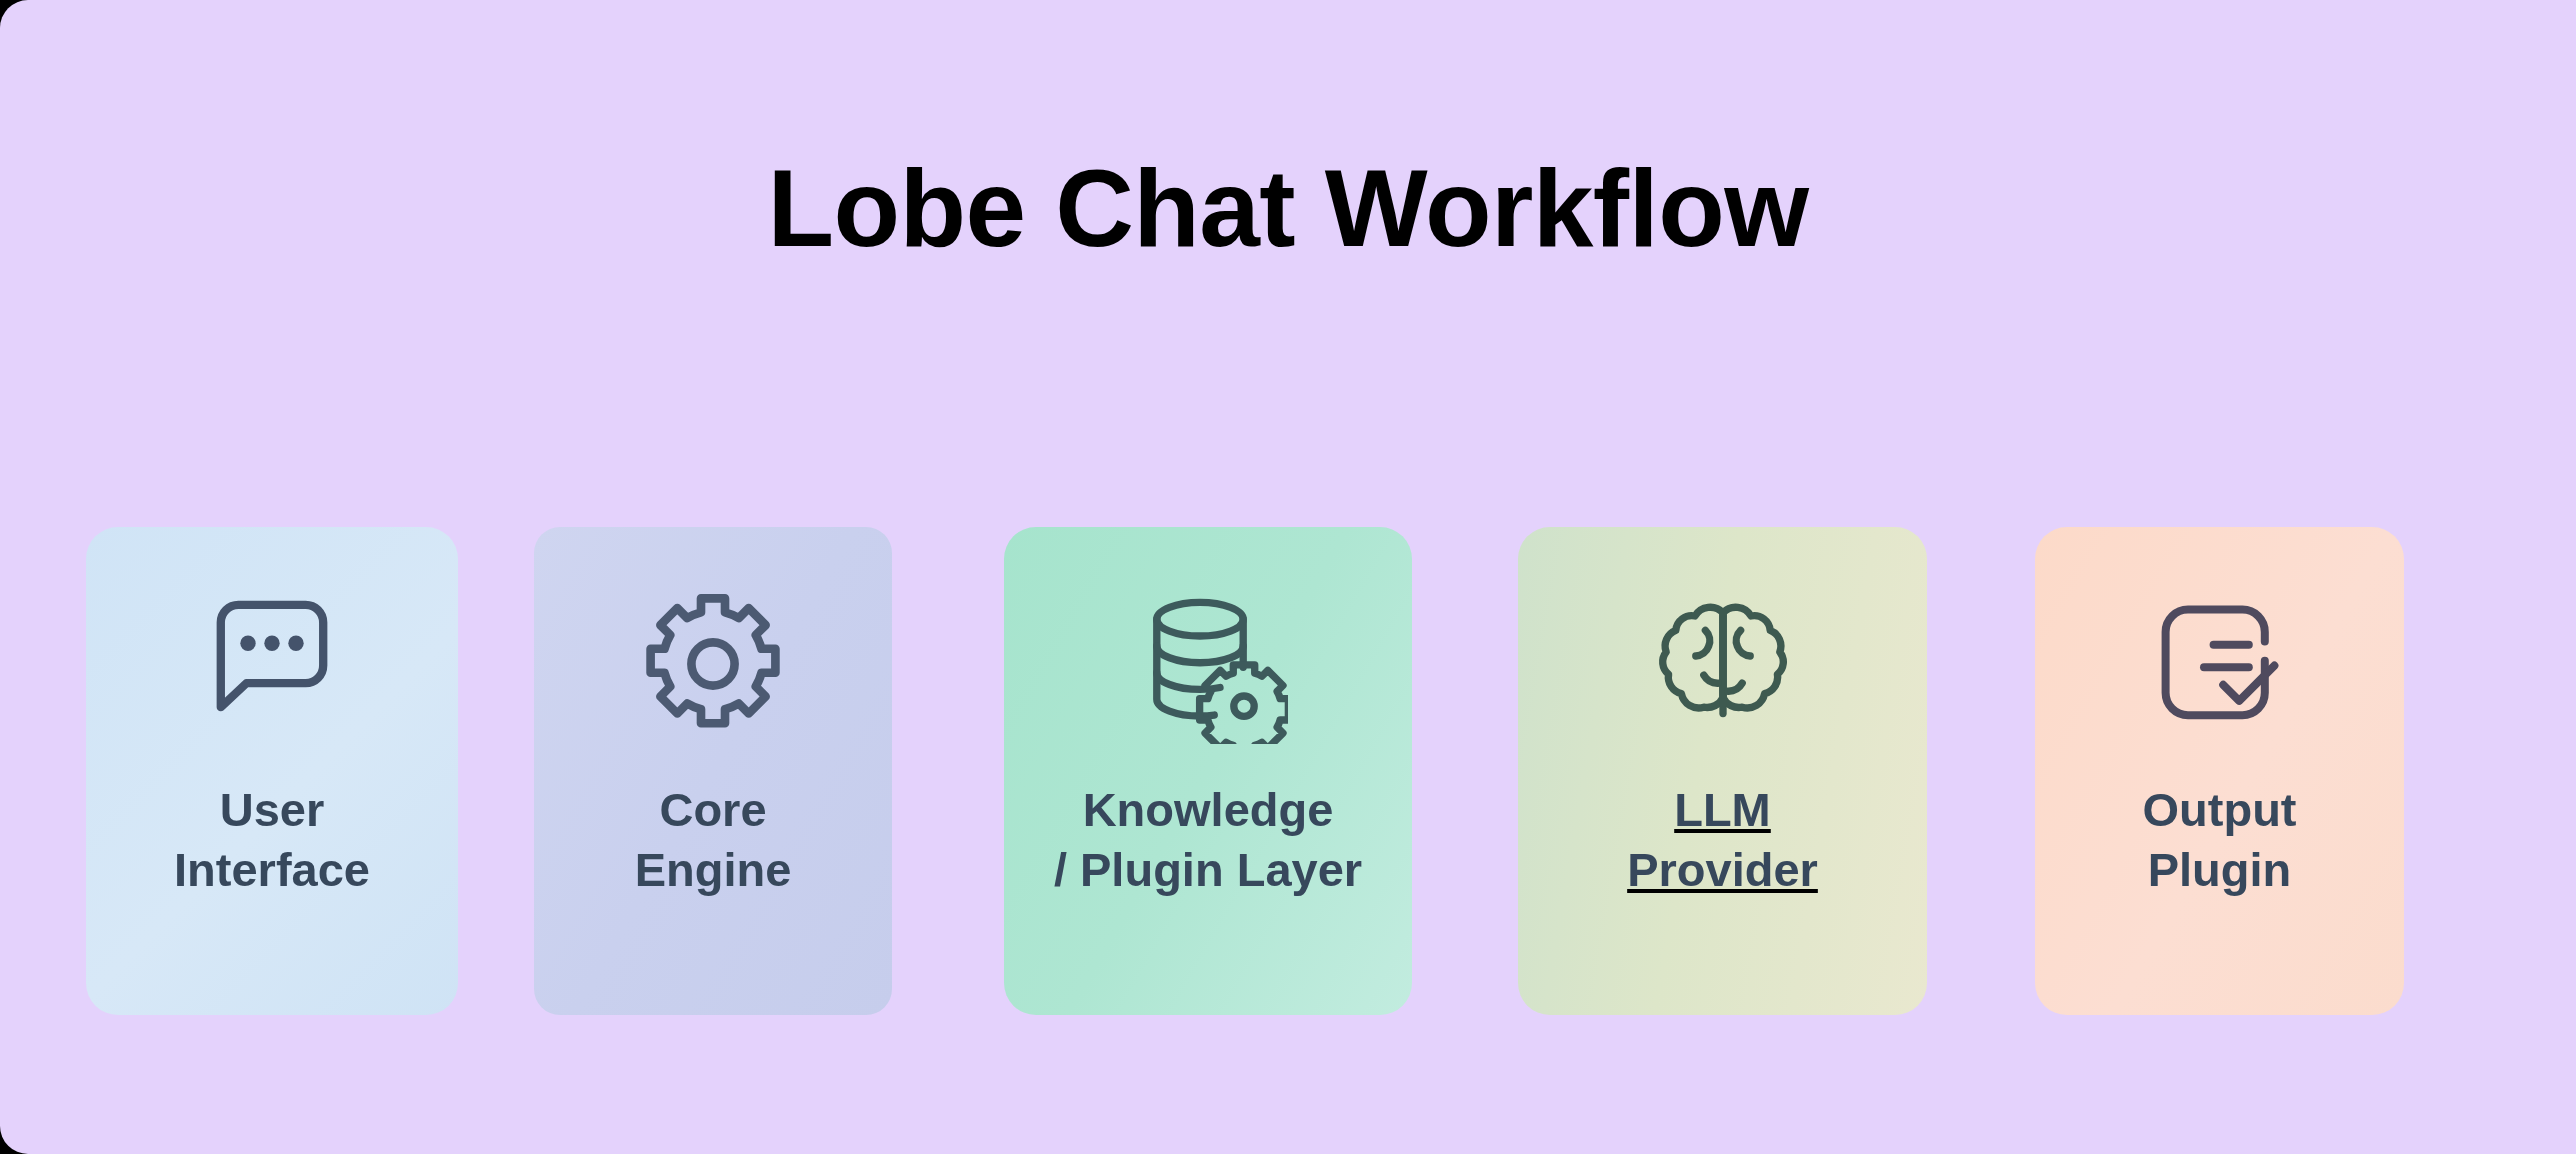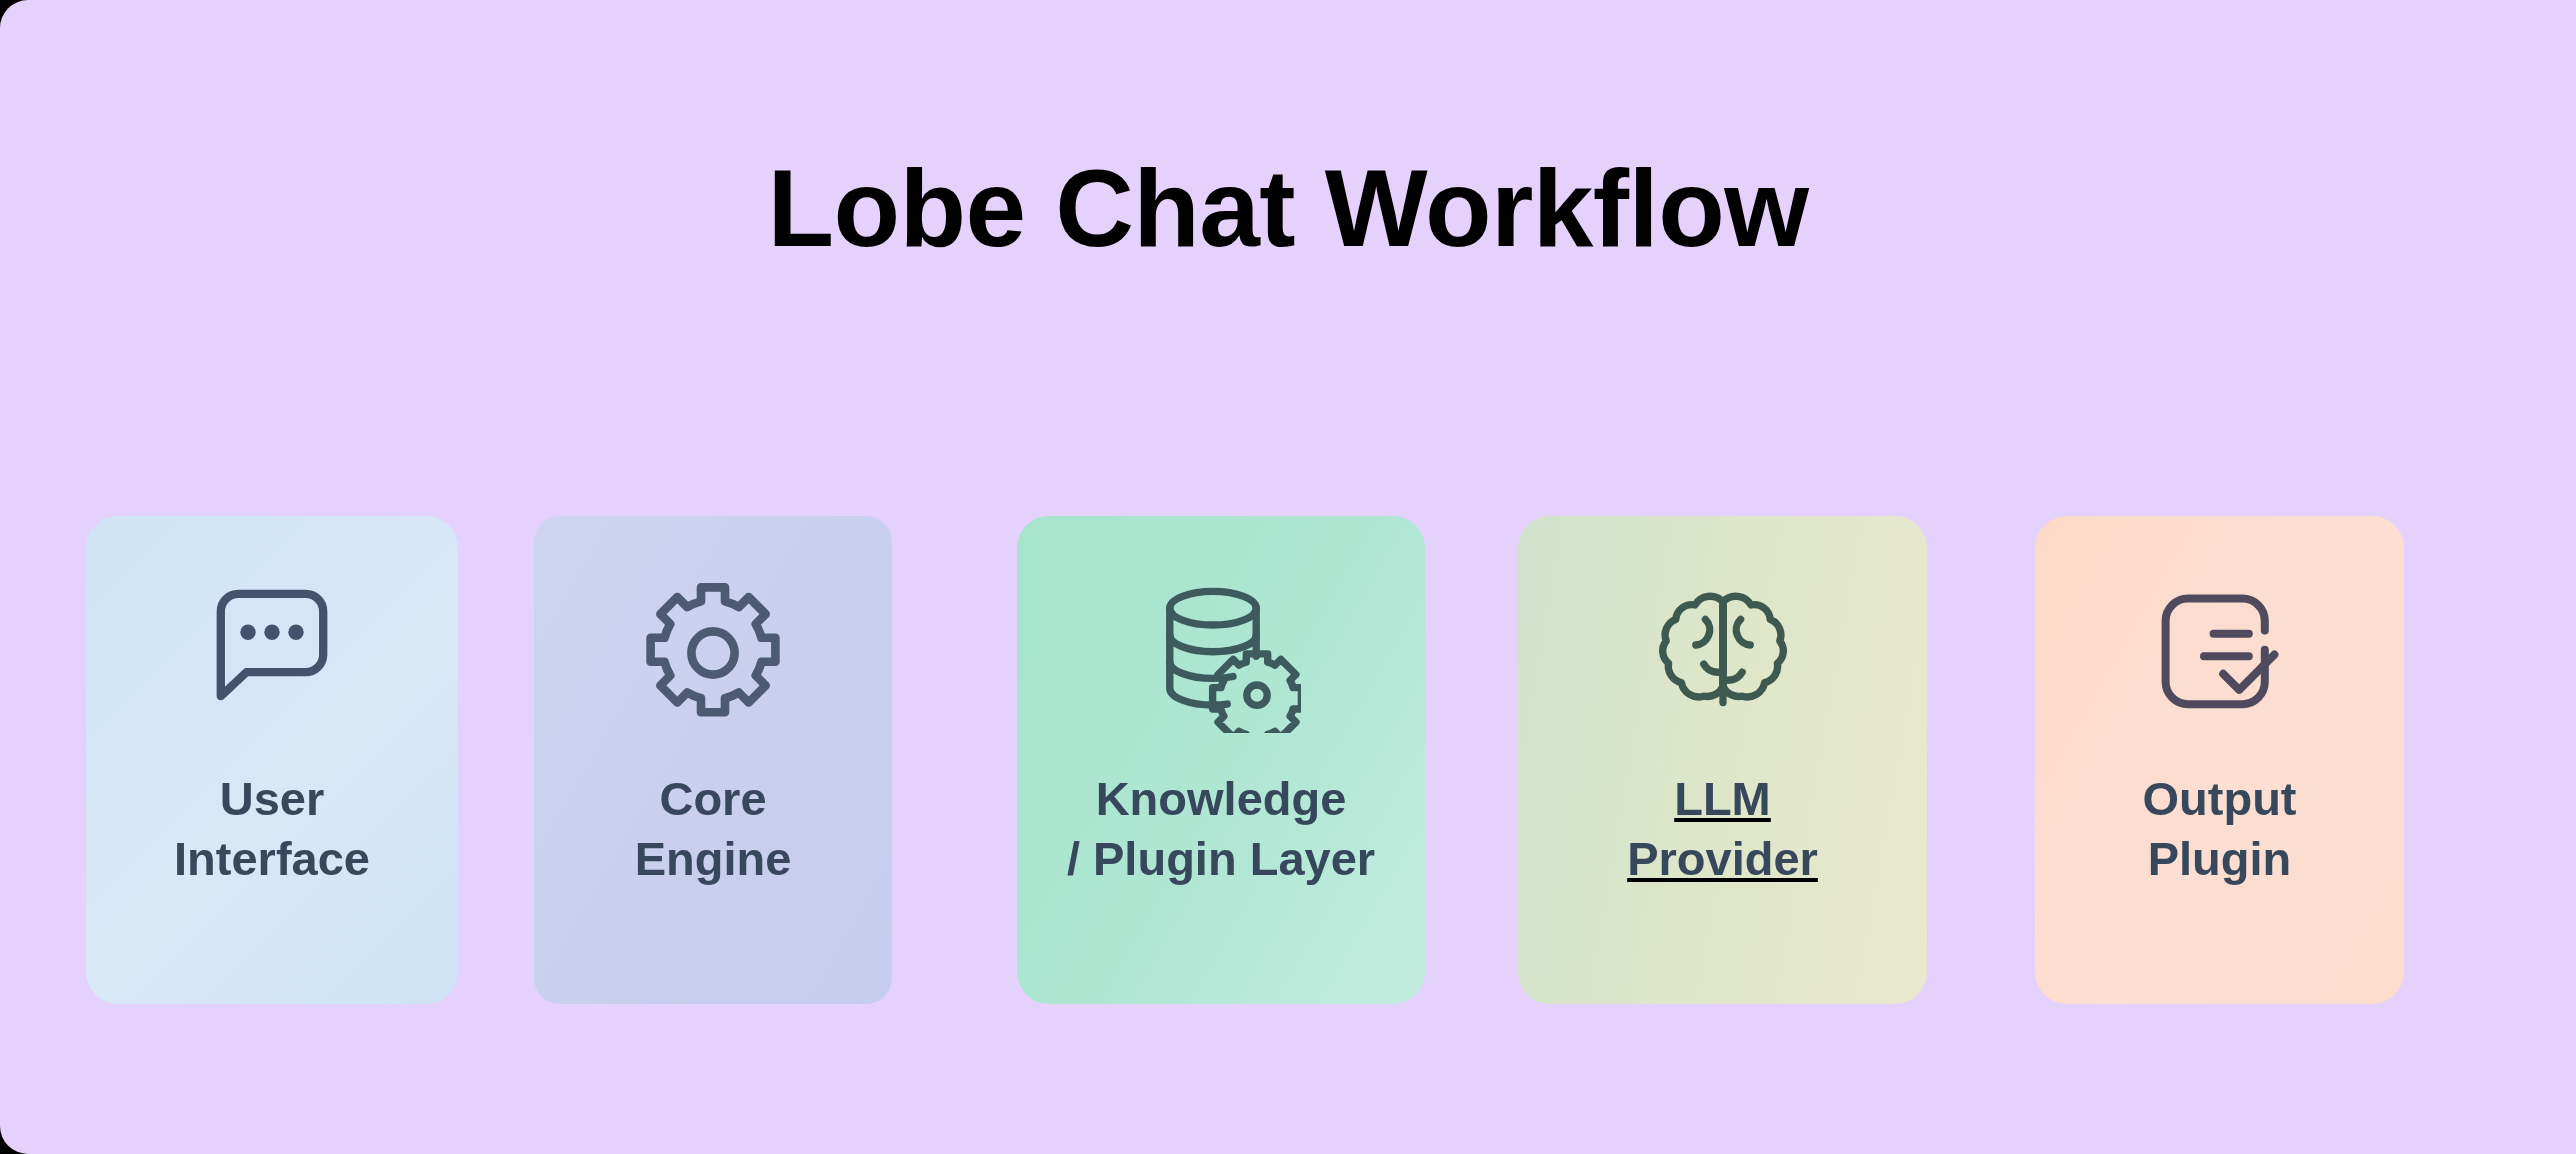--- a/index.html
+++ b/index.html
@@ -46,21 +46,21 @@
   #flow {
     position: absolute;
     left: 0;
     top: 512px;
     width: 2576px;
     height: 493px;
   }
 
   .card {
     position: absolute;
-    top: 4px;
+    top: 15px;
     height: 488px;
     border-radius: 32px;
     display: flex;
     flex-direction: column;
     align-items: center;
     justify-content: flex-start;
   }
 
   .card-icon {
     margin-top: 57px;
@@ -81,21 +81,21 @@
     white-space: nowrap;
   }
   .card-label .l2 { display: block; }
 
   
   #card-0 { left: 86px;  width: 372px;
             background: linear-gradient(135deg,#d0e4f6 0%, #d7e8f7 55%, #cfe3f5 100%); }
   #card-1 { left: 534px;  width: 358px;
             background: linear-gradient(120deg,#cfd5f0 0%, #c9d0ee 50%, #c6cdec 100%); border-radius: 26px; }
   #card-2 { left: 1004px; width: 408px;
-            background: linear-gradient(120deg,#a6e4cd 0%, #aee6d2 50%, #c2ecdf 100%); margin-left: 13px; }
+            background: linear-gradient(120deg,#a6e4cd 0%, #aee6d2 50%, #c2ecdf 100%); }
   #card-3 { left: 1518px; width: 409px;
             background: linear-gradient(100deg,#cfe2cb 0%, #dde6c9 45%, #e9e8cf 100%); text-decoration: underline; }
   #card-4 { left: 2035px; width: 369px;
             background: linear-gradient(120deg,#fcdac9 0%, #fcded2 55%, #fbdccd 100%); }
 
   #card-2 .card-label { font-size: 47px; }
 </style>
 </head>
 <body>
 

